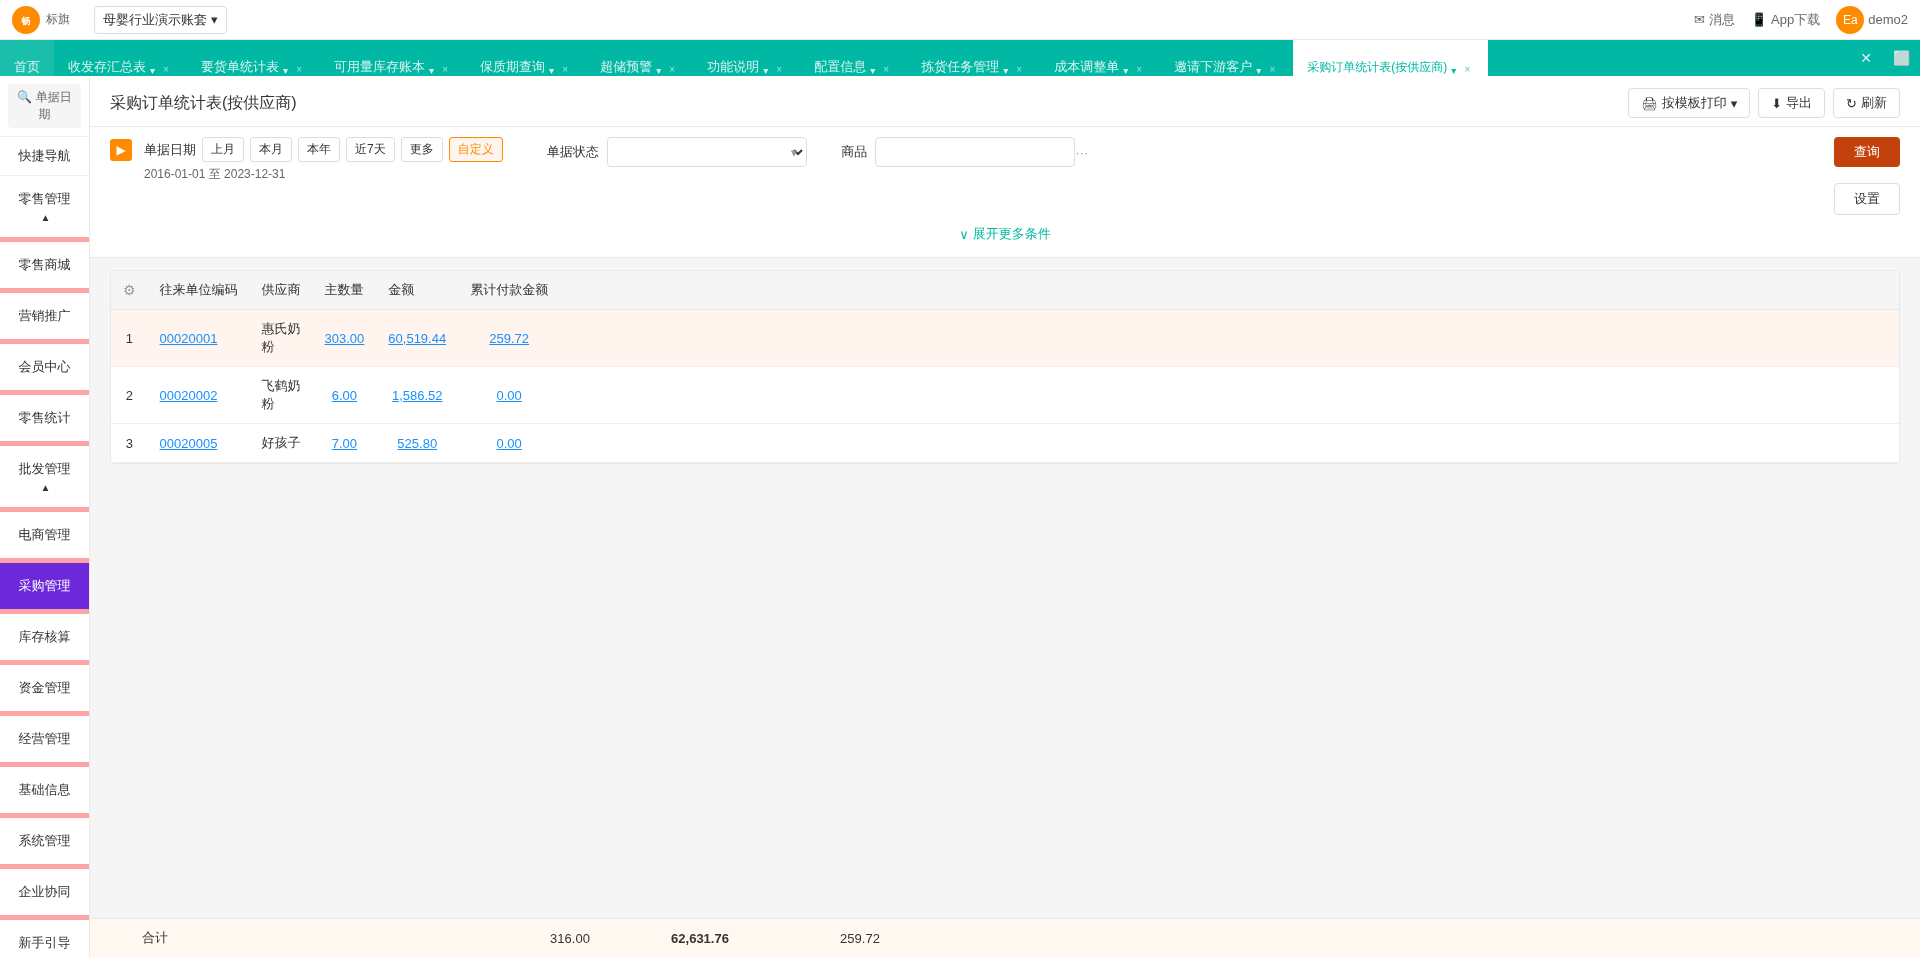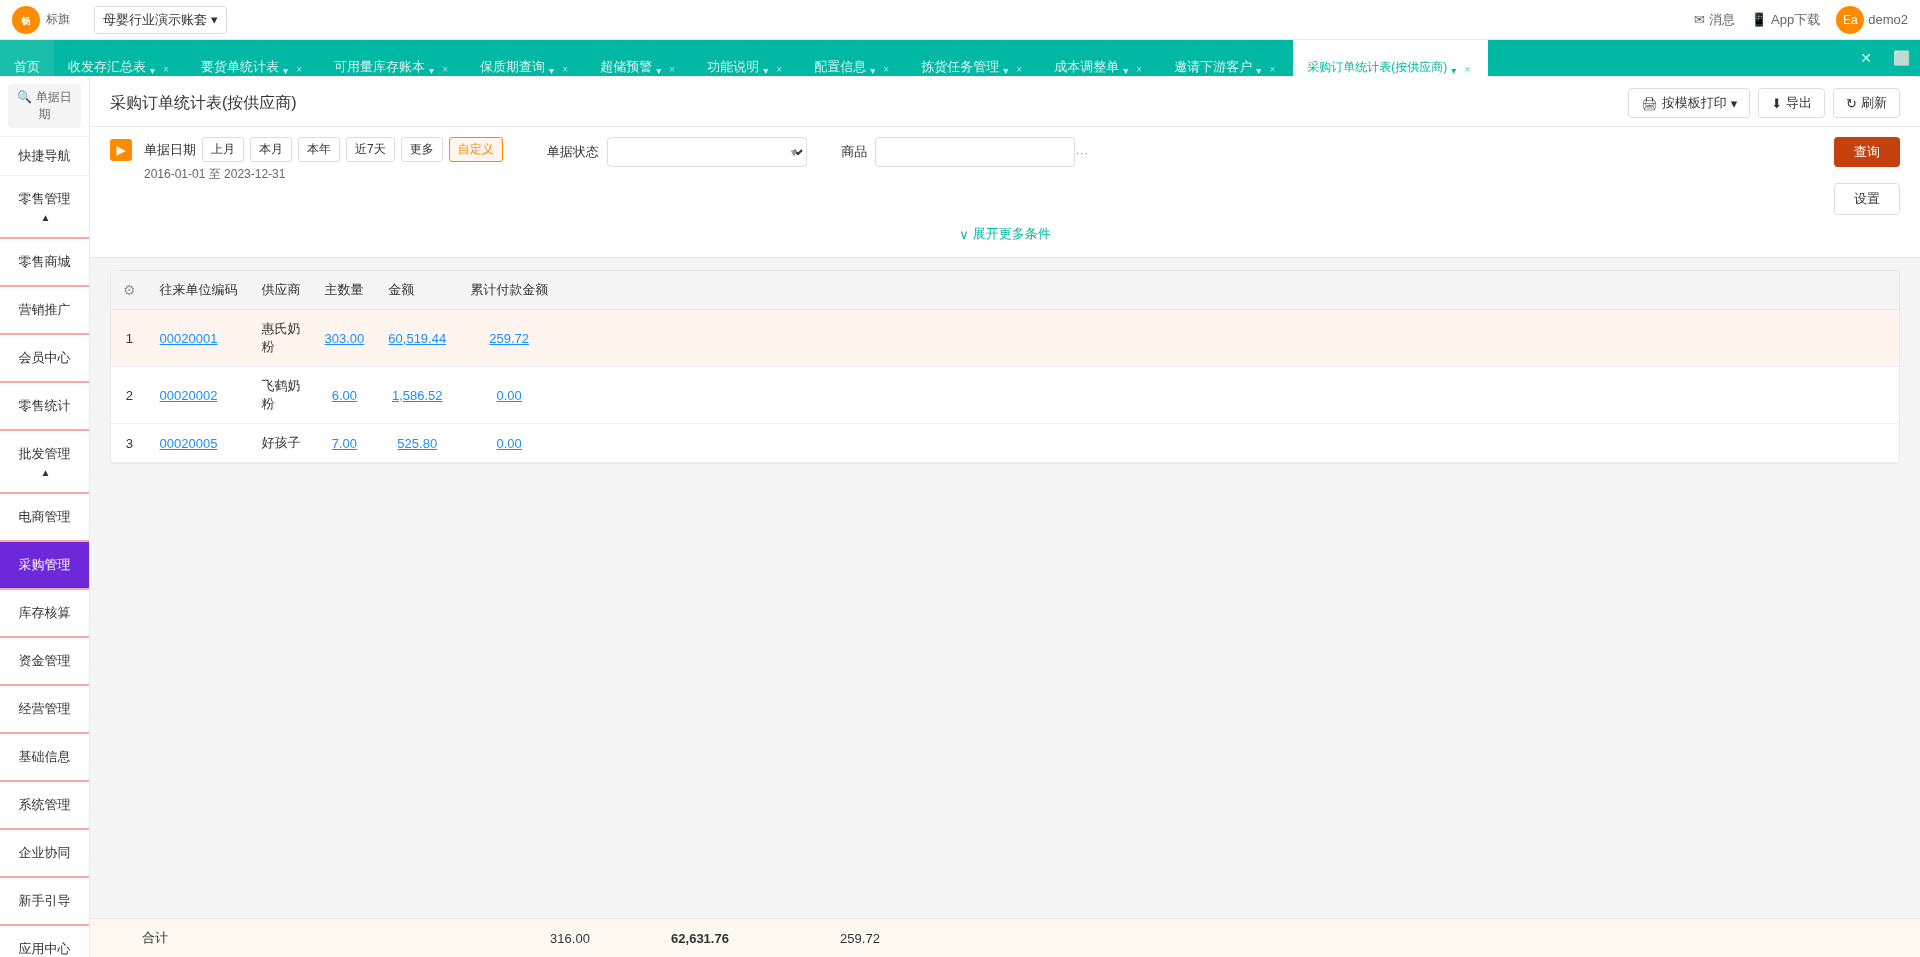--- a/index.html
+++ b/index.html
@@ -23,21 +23,21 @@
     .nav-tab.active { background: #fff; color: #00b8a3; }
     .nav-tab .close-btn { width: 14px; height: 14px; display: flex; align-items: center; justify-content: center; border-radius: 50%; font-size: 10px; color: inherit; opacity: 0.7; }
     .nav-end { margin-left: auto; display: flex; align-items: center; }
     .nav-end-btn { width: 36px; height: 36px; display: flex; align-items: center; justify-content: center; color: rgba(255,255,255,0.85); cursor: pointer; font-size: 14px; }
 
     
     .main-layout { display: flex; flex: 1; overflow: hidden; }
 
     
     .sidebar { width: 90px; background: #fff; border-right: 1px solid #e8e8e8; display: flex; flex-direction: column; overflow-y: auto; flex-shrink: 0; }
-    .sidebar-item { padding: 14px 8px; text-align: center; cursor: pointer; font-size: 13px; color: #333; border-bottom: 2px solid #fca5a5; display: flex; flex-direction: column; align-items: center; gap: 4px; }
+    .sidebar-item { padding: 14px 8px; text-align: center; cursor: pointer; font-size: 13px; color: #333; border-bottom: 5px solid #fca5a5; display: flex; flex-direction: column; align-items: center; gap: 4px; }
     .sidebar-item.active { background: #6d28d9; color: white; }
     .sidebar-arrow { font-size: 10px; margin-left: 2px; }
 
     
     .content { flex: 1; display: flex; flex-direction: column; overflow: hidden; background: #f5f5f5; }
 
     
     .page-header { background: #fff; padding: 12px 20px 8px; border-bottom: 1px solid #e8e8e8; display: flex; align-items: center; justify-content: space-between; flex-shrink: 0; }
     .page-title { font-size: 16px; font-weight: 500; color: #333; }
     .page-actions { display: flex; align-items: center; gap: 8px; }

